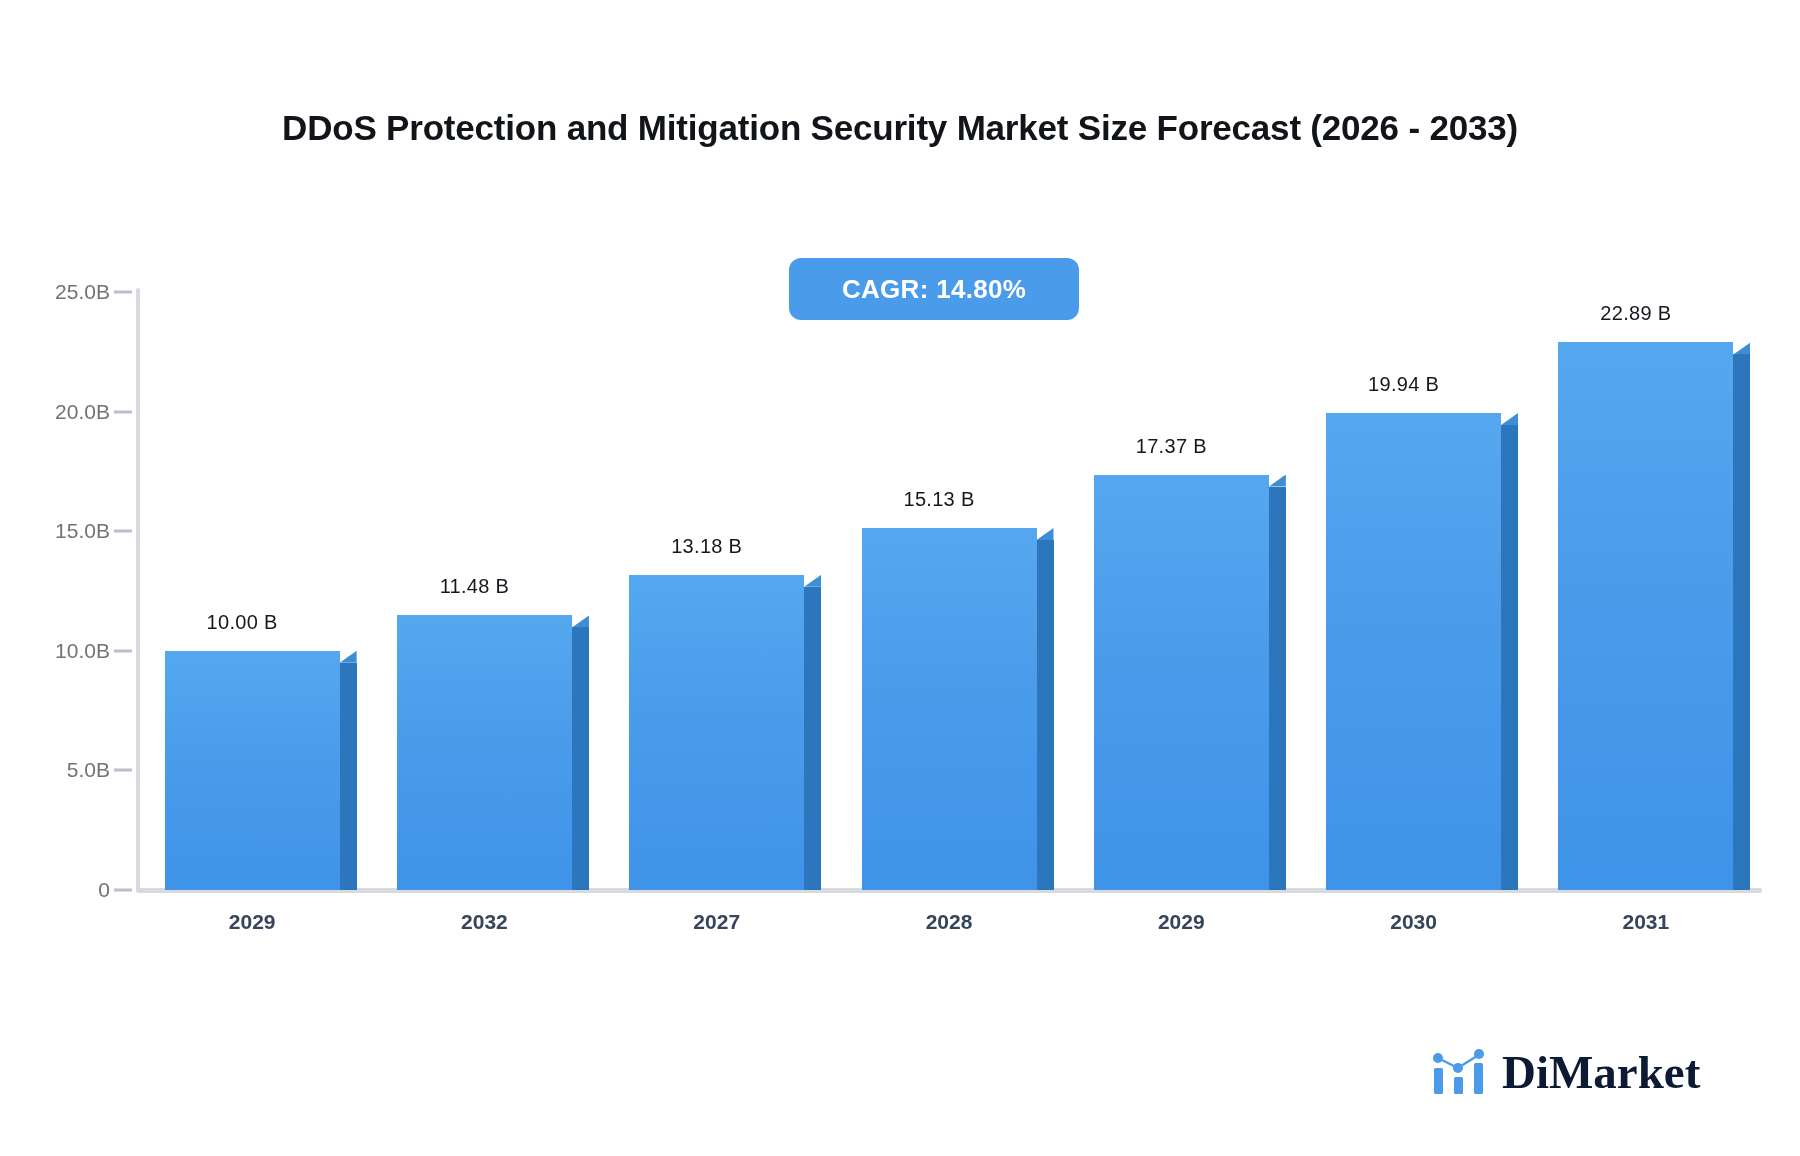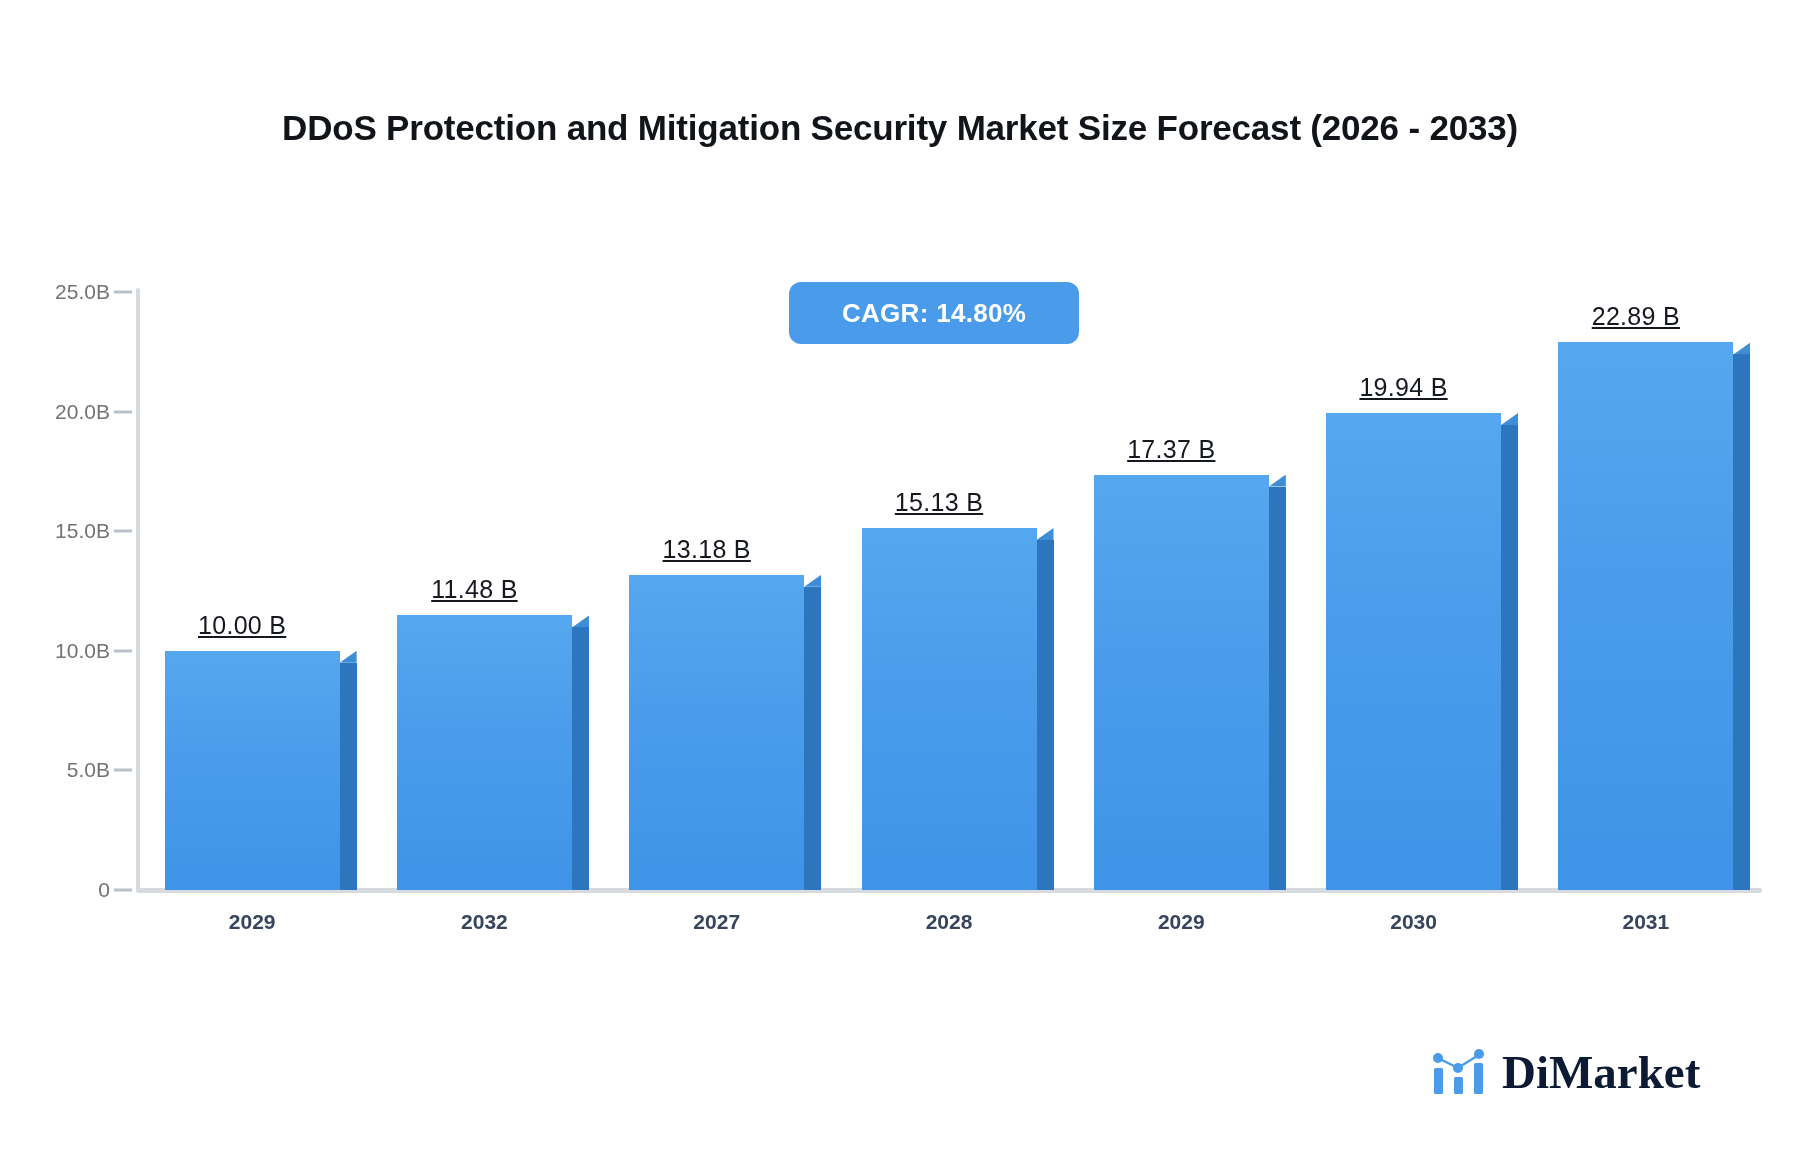--- a/index.html
+++ b/index.html
@@ -45,21 +45,20 @@
     width:290px; height:62px;
     background:#4a9ceb;
     border-radius:12px;
     display:flex;
     align-items:center;
     justify-content:center;
     color:#ffffff;
     font-size:26px;
     font-weight:bold;
     letter-spacing:0.3px;
-    margin-top:24px;
   }
 
   
   
   #plot {
     position:absolute;
     left:136px; top:285px;
     width:1628px; height:612px;
   }
 
@@ -117,27 +116,26 @@
     background:#2b76bc;
   }
   .bar-top {
     position:absolute;
     width:17px; height:12px;
     background:#3f8fd4;
   }
 
   .bar-value {
     position:absolute;
-    font-size:25px;
+    font-size:20px;
     font-weight:normal;
     color:#15191f;
     white-space:nowrap;
     transform:translateX(-50%);
     letter-spacing:0.3px;
-    text-decoration:underline;
   }
 
   
   .logo {
     position:absolute;
     left:1432px; top:1048px;
     display:flex;
     align-items:flex-end;
     gap:14px;
   }

